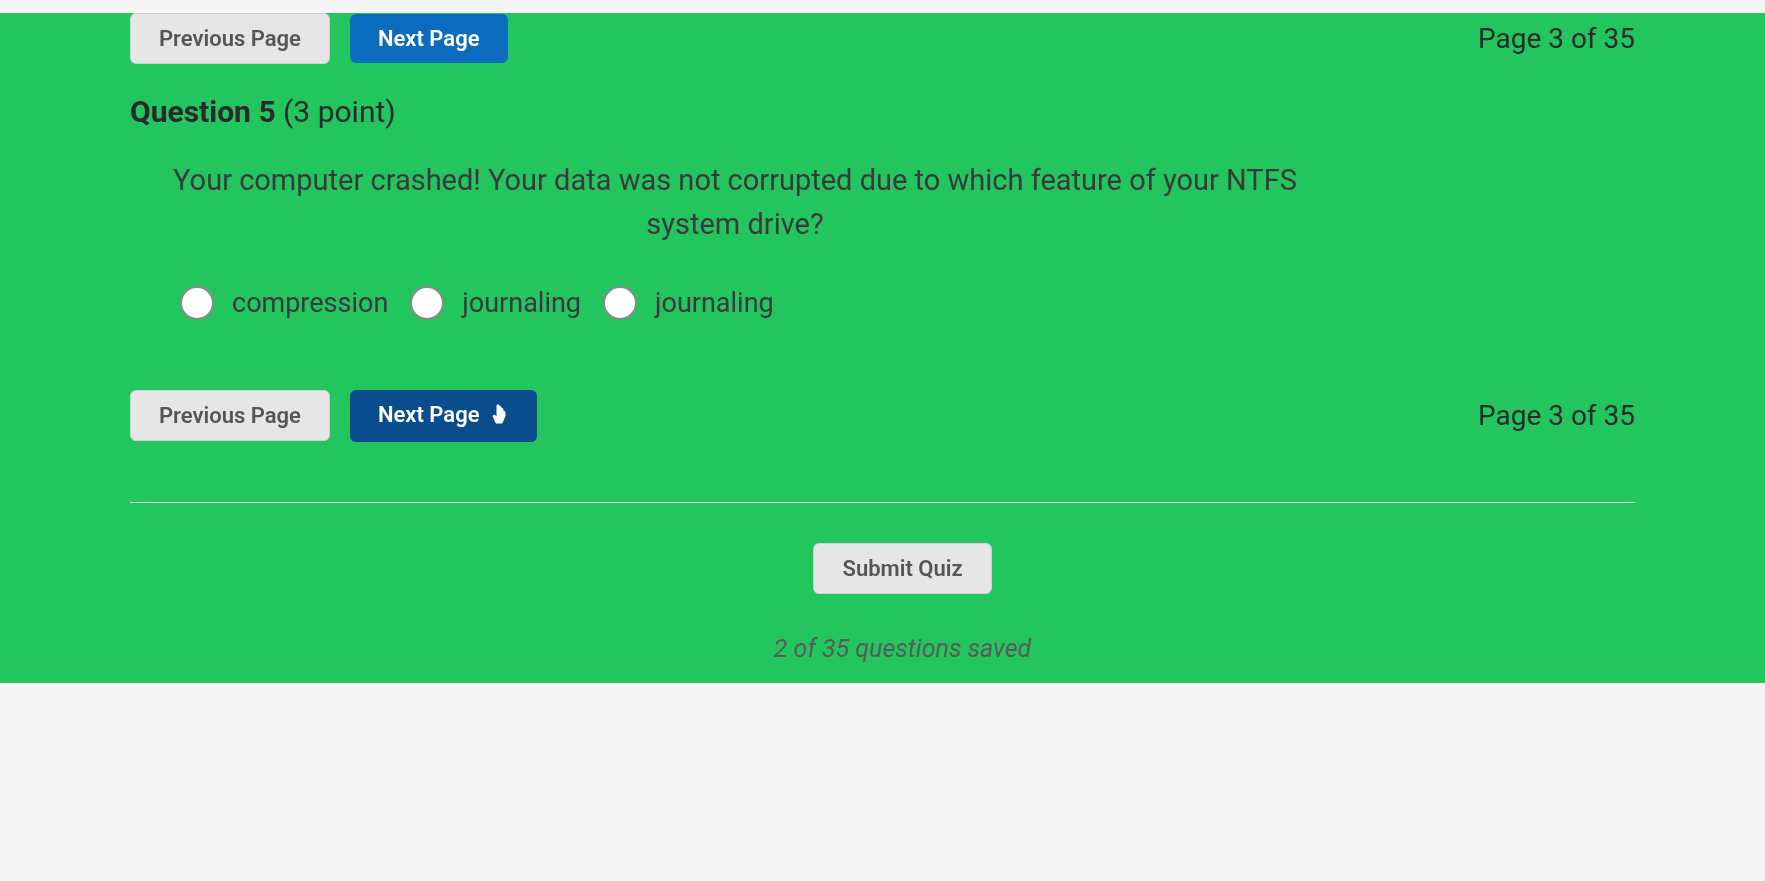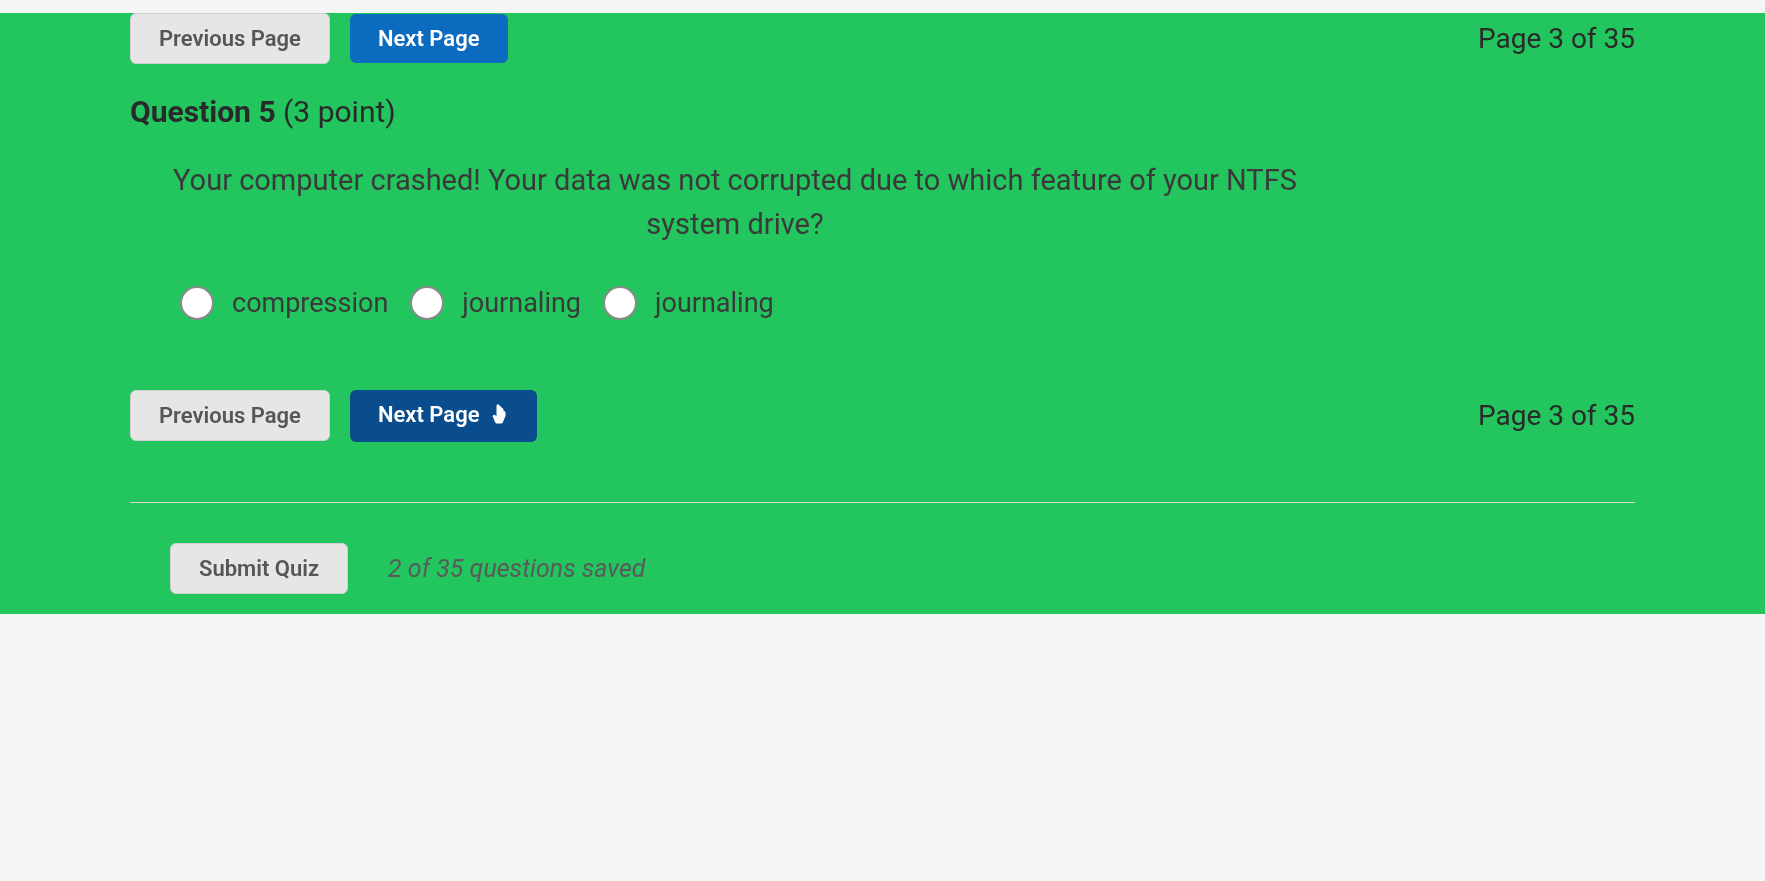--- a/index.html
+++ b/index.html
@@ -107,20 +107,21 @@
     .divider {
       border: none;
       border-top: 1px solid #d8d8d8;
       margin: 20px 90px;
     }
     .submit-row {
       display: flex;
       align-items: center;
       padding: 20px 90px 20px 130px;
       gap: 40px;
+      flex-direction: column;
     }
     .saved-status {
       font-size: 25px;
       font-style: italic;
       color: #5a5a5a;
     }
     .cursor-icon {
       display: inline-block;
       margin-left: 6px;
       vertical-align: middle;

